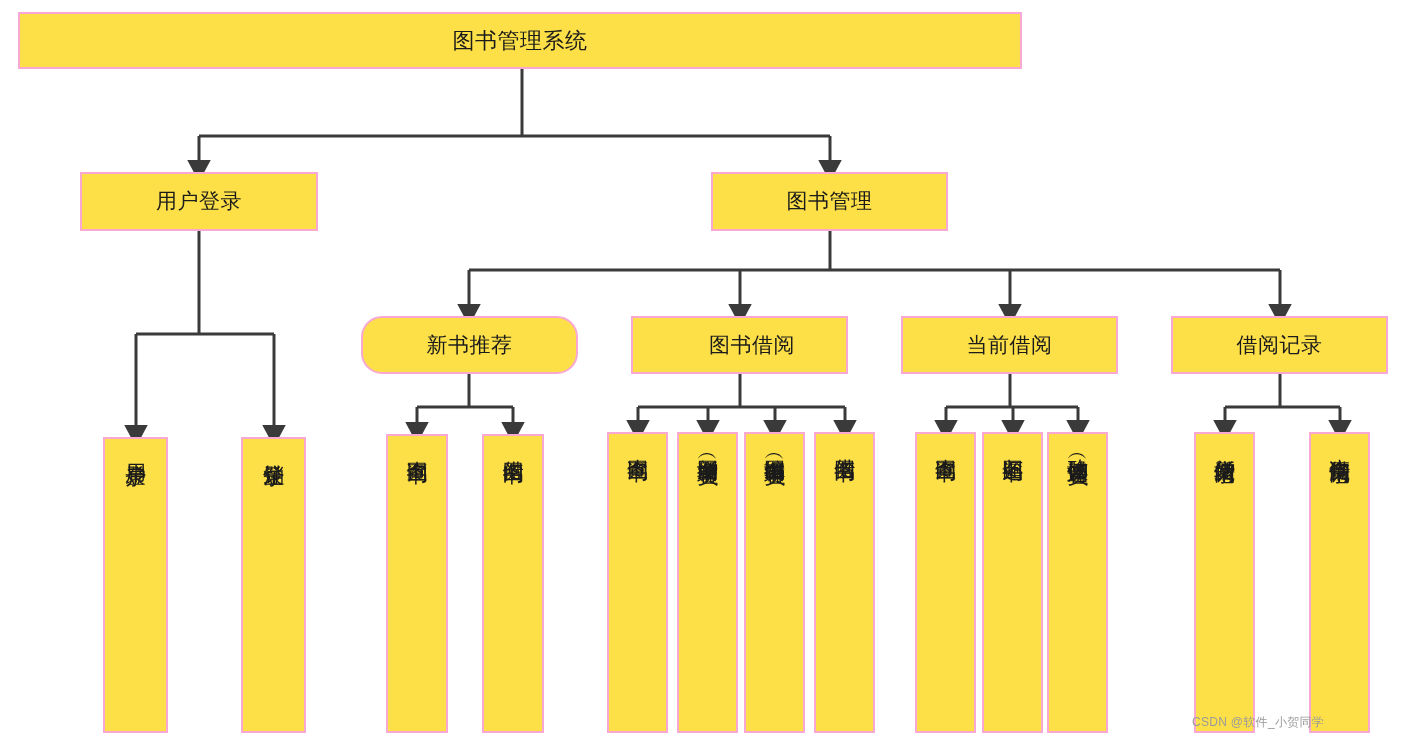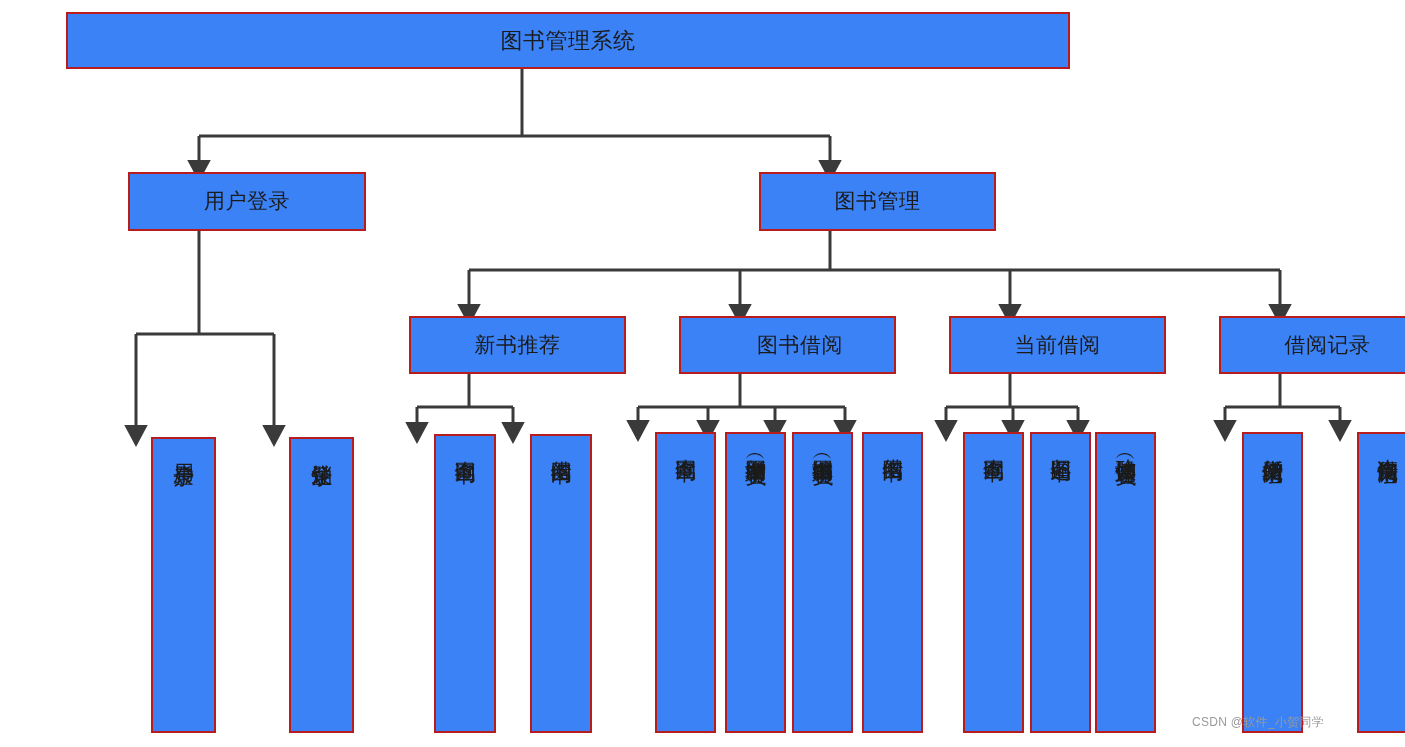--- a/index.html
+++ b/index.html
@@ -22,27 +22,26 @@
     position: absolute;
     left: 0;
     top: 0;
     width: 1405px;
     height: 747px;
     pointer-events: none;
   }
   .node {
     position: absolute;
     box-sizing: border-box;
-    background: #3b82f6;
-    border: 2px solid #b91c1c;
+    background: #fde047;
+    border: 2px solid #f9a8d4;
     display: flex;
     align-items: center;
     justify-content: center;
     color: #1b1b1b;
-    margin-left: 48px;
   }
   .node .label {
     display: block;
     text-align: center;
     line-height: 1.18;
     white-space: nowrap;
   }
   
   .node.horiz .label {
     font-size: 21px;
@@ -132,21 +131,21 @@
     <span class="label">图书管理系统</span>
   </div>
 
   <div class="node horiz" style="left:80px; top:172px; width:238px; height:59px;">
     <span class="label">用户登录</span>
   </div>
   <div class="node horiz" style="left:711px; top:172px; width:237px; height:59px;">
     <span class="label">图书管理</span>
   </div>
 
-  <div class="node horiz" style="left:361px; top:316px; width:217px; height:58px;">
+  <div class="node horiz" style="left:361px; top:316px; width:217px; height:58px;border-radius:21px;">
     <span class="label">新书推荐</span>
   </div>
   <div class="node horiz" style="left:631px; top:316px; width:217px; height:58px;padding-left:25px;">
     <span class="label">图书借阅</span>
   </div>
   <div class="node horiz" style="left:901px; top:316px; width:217px; height:58px;">
     <span class="label">当前借阅</span>
   </div>
   <div class="node horiz" style="left:1171px; top:316px; width:217px; height:58px;">
     <span class="label">借阅记录</span>

